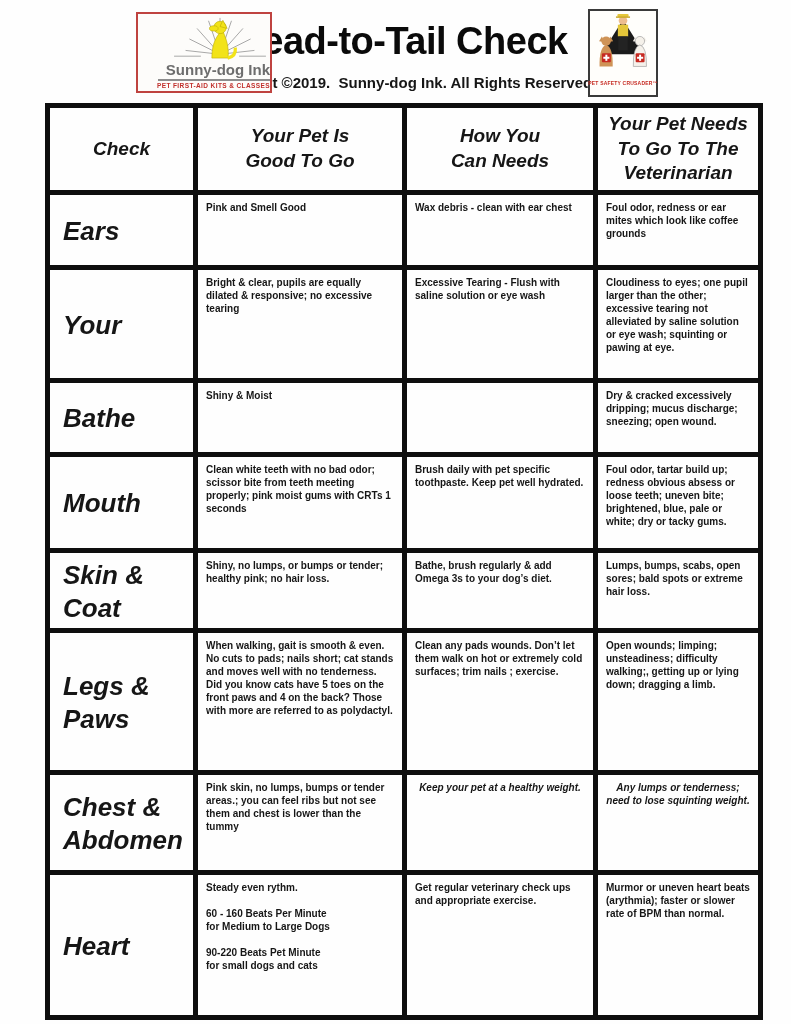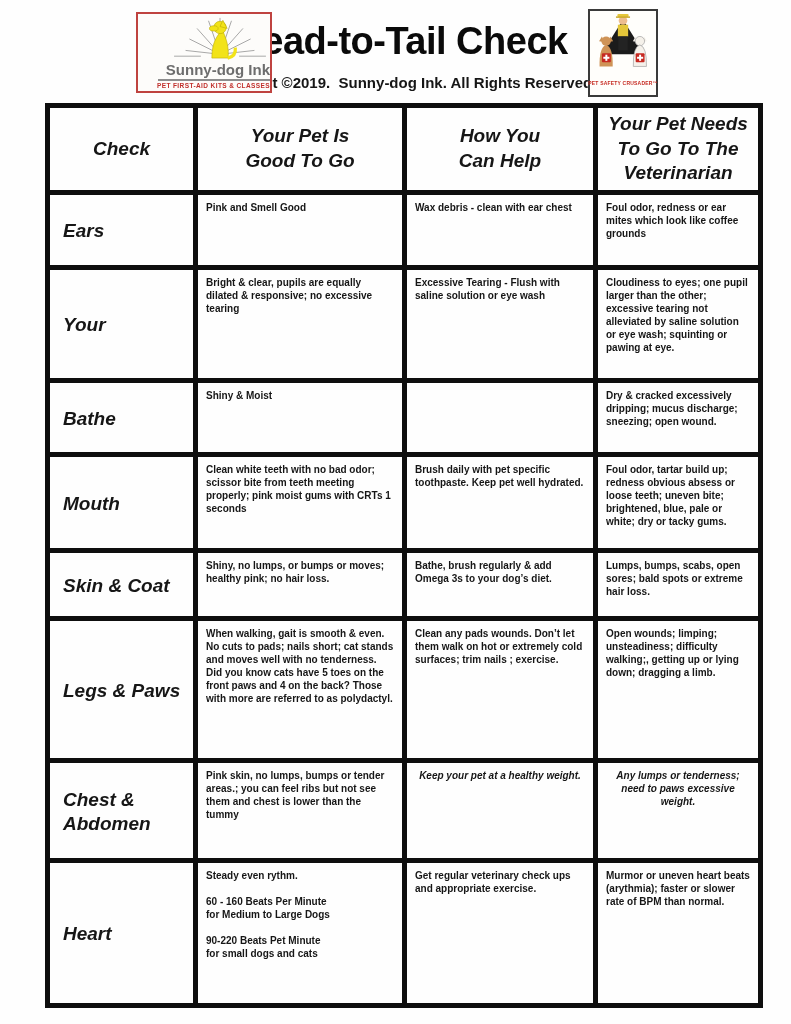--- a/index.html
+++ b/index.html
@@ -110,21 +110,21 @@
     font-size: 19px;
     font-weight: bold;
     font-style: italic;
     text-align: center;
     vertical-align: middle;
     line-height: 1.3;
     white-space: pre-line;
     padding: 2px 4px;
   }
   td.check-cell {
-    font-size: 19px;
+    font-size: 26px;
     font-weight: bold;
     font-style: italic;
     vertical-align: middle;
     padding-left: 13px;
     line-height: 1.25;
   }
   td.body-cell {
     font-size: 10px;
     font-weight: bold;
     line-height: 1.3;
@@ -219,21 +219,21 @@
       <col style="width:209px">
       <col style="width:191px">
       <col style="width:165px">
     </colgroup>
     <tbody>
       <tr class="r-head">
         <th>Check</th>
         <th>Your Pet Is
 Good To Go</th>
         <th>How You
-Can Help</th>
+Can Needs</th>
         <th>Your Pet Needs
 To Go To The
 Veterinarian</th>
       </tr>
 
       <tr class="r-ears">
         <td class="check-cell">Ears</td>
         <td class="body-cell">Pink and Smell Good</td>
         <td class="body-cell">Wax debris - clean with ear chest</td>
         <td class="body-cell">Foul odor, redness or ear mites which look like coffee grounds</td>
@@ -255,37 +255,37 @@
 
       <tr class="r-mouth">
         <td class="check-cell">Mouth</td>
         <td class="body-cell">Clean white teeth with no bad odor; scissor bite from teeth meeting properly; pink moist gums with CRTs 1 seconds</td>
         <td class="body-cell">Brush daily with pet specific toothpaste.  Keep pet well hydrated.</td>
         <td class="body-cell">Foul odor, tartar build up; redness obvious absess or loose teeth; uneven bite; brightened, blue, pale or white; dry or tacky gums.</td>
       </tr>
 
       <tr class="r-skin">
         <td class="check-cell">Skin &amp; Coat</td>
-        <td class="body-cell">Shiny, no lumps, or bumps or moves; healthy pink; no hair loss.</td>
+        <td class="body-cell">Shiny, no lumps, or bumps or tender; healthy pink; no hair loss.</td>
         <td class="body-cell">Bathe, brush regularly &amp; add Omega 3s to your dog’s diet.</td>
         <td class="body-cell">Lumps, bumps, scabs, open sores; bald spots or extreme hair loss.</td>
       </tr>
 
       <tr class="r-legs">
         <td class="check-cell">Legs &amp; Paws</td>
         <td class="body-cell">When walking, gait is smooth &amp; even.  No cuts to pads; nails short; cat stands and moves well with no tenderness.  Did you know cats have 5 toes on the front paws and 4 on the back? Those with more are referred to as polydactyl.</td>
         <td class="body-cell">Clean any pads wounds. Don’t let them walk on hot or extremely cold surfaces; trim nails ; exercise.</td>
         <td class="body-cell">Open wounds; limping; unsteadiness; difficulty walking;, getting up or lying down; dragging a limb.</td>
       </tr>
 
       <tr class="r-chest">
         <td class="check-cell">Chest &amp; Abdomen</td>
         <td class="body-cell">Pink skin, no lumps, bumps or tender areas.; you can feel ribs but not see them and chest is lower than the tummy</td>
         <td class="body-cell italic-cell">Keep your pet at a healthy weight.</td>
-        <td class="body-cell italic-cell">Any lumps or tenderness; need to paws excessive weight.</td>
+        <td class="body-cell italic-cell">Any lumps or tenderness; need to lose squinting weight.</td>
       </tr>
 
       <tr class="r-heart">
         <td class="check-cell">Heart</td>
         <td class="body-cell">Steady even rythm.
 
 60 - 160 Beats Per Minute
 for Medium to Large Dogs
 
 90-220 Beats Pet Minute

